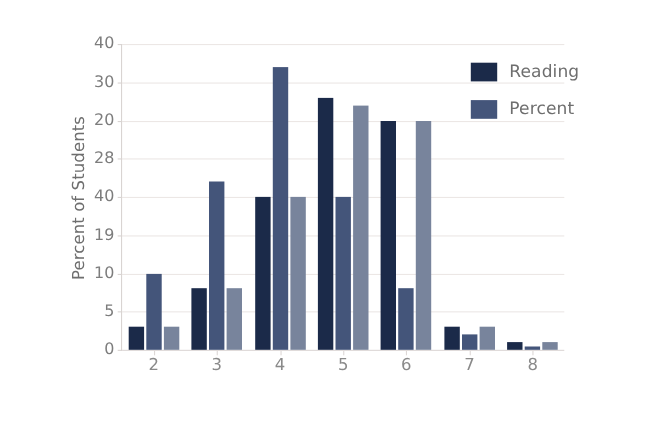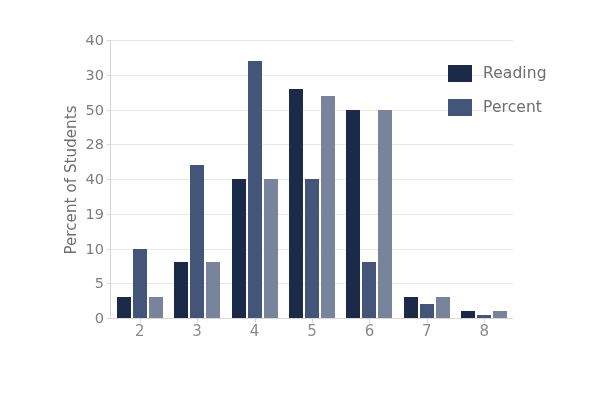--- a/index.html
+++ b/index.html
@@ -136,23 +136,22 @@
   }
 
   
   #legend {
     position: absolute;
     left: 428px;
     top: 48px;
   }
   .legend-row {
     display: flex;
-    align-items: flex-end;
+    align-items: center;
     height: 34px;
-    margin-left: 20px;
   }
   .legend-swatch {
     width: 24px;
     height: 17px;
     margin-right: 11px;
     flex: none;
   }
   .legend-label {
     font-size: 15.5px;
     color: #6e6e6e;
@@ -170,21 +169,21 @@
   <div id="axis-line-y"></div>
   <div id="axis-line-x"></div>
 
   <div id="ytick-layer">
       <div class="ytick" style="top: 278px;">0</div>
       <div class="ytick" style="top: 243.25px;">5</div>
       <div class="ytick" style="top: 208.5px;">10</div>
       <div class="ytick" style="top: 173.75px;">19</div>
       <div class="ytick" style="top: 139px;">40</div>
       <div class="ytick" style="top: 104.25px;">28</div>
-      <div class="ytick" style="top: 69.5px;">50</div>
+      <div class="ytick" style="top: 69.5px;">20</div>
       <div class="ytick" style="top: 34.75px;">30</div>
       <div class="ytick" style="top: 0px;">40</div>
     </div>
 
   <div id="plot">
     <div id="gridlines">
         <div class="gridline" style="top: 243.25px; background: rgb(236, 231, 229);"></div>
         <div class="gridline" style="top: 208.5px; background: rgb(236, 231, 229);"></div>
         <div class="gridline" style="top: 173.75px; background: rgb(236, 231, 229);"></div>
         <div class="gridline" style="top: 139px; background: rgb(236, 231, 229);"></div>

